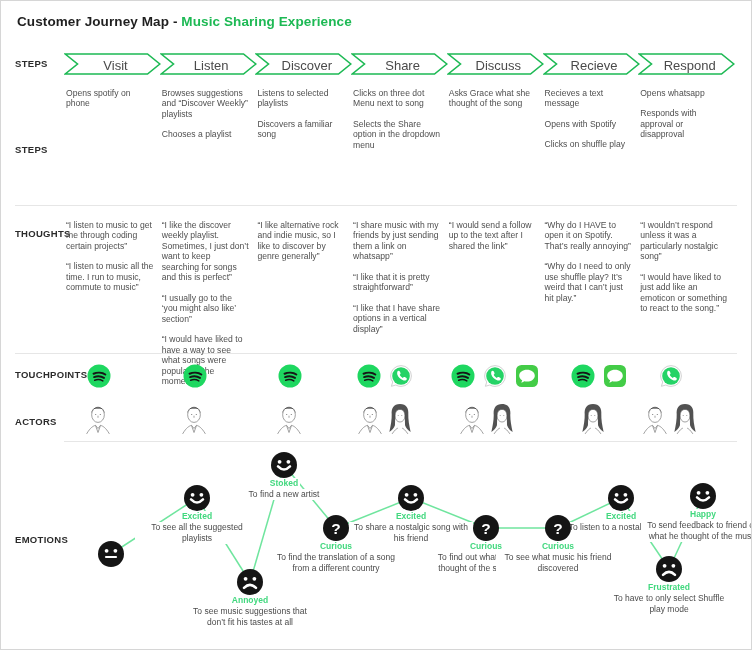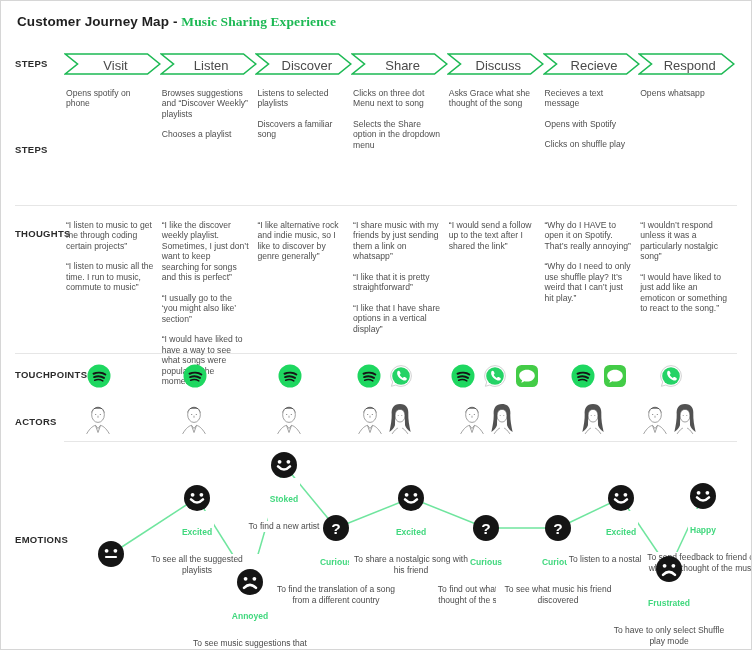--- a/index.html
+++ b/index.html
@@ -1,36 +1,36 @@
 <!DOCTYPE html>
 <html><head>
 <meta charset="utf-8">
 <style>
   html,body{margin:0;padding:0;background:#fff;}
   .page{position:relative;width:752px;height:650px;box-sizing:border-box;background:#fff;
         border:1px solid #d6d6d6;font-family:"Liberation Sans",sans-serif;overflow:hidden;}
   .title{position:absolute;left:16px;top:13px;font-size:13.5px;font-weight:700;color:#1f1f1f;letter-spacing:.1px;}
-  .title .accent{color:var(--accent-green,#1DB954);font-family:Liberation Serif, serif;}
+  .title .accent{color:var(--accent-green,#1DB954);}
   .row-label{position:absolute;left:14px;font-size:9.5px;font-weight:700;color:#2b2b2b;letter-spacing:.3px;white-space:nowrap;}
   .divider{position:absolute;height:1px;background:var(--divider,#e6e6e6);}
   .stage-arrow{position:absolute;top:52px;width:97px;height:22px;}
   .stage-arrow svg{position:absolute;left:0;top:0;}
   .stage-arrow polygon{fill:#fff;stroke:var(--accent-green,#1DB954);stroke-width:1.6;stroke-linejoin:miter;}
   .stage-label{position:absolute;left:10px;right:4px;text-align:center;top:5px;font-size:13px;color:#4a4a4a;}
   .cell{position:absolute;width:88px;font-size:8.6px;line-height:1.22;color:#4f4f4f;}
   .cell p{margin:0 0 10px 0;}
   .steps{top:87px;}
   .thoughts{top:219px;}
   .tp-row{position:absolute;top:362px;display:flex;gap:6px;align-items:center;}
   .actor-row{position:absolute;top:399px;display:flex;gap:2px;align-items:flex-end;}
   #emo{position:absolute;left:0;top:0;width:752px;height:650px;pointer-events:none;}
   #line-layer{position:absolute;left:0;top:0;z-index:1;}
   #line-layer path{stroke:var(--line-green,#6fe59e);stroke-width:1.5;fill:none;}
   .em-label{position:absolute;width:124px;text-align:center;z-index:2;font-size:8.5px;line-height:1.3;}
-  .em-name{display:inline-block;background:#fff;color:var(--emotion-green,#41d87e);font-weight:700;padding:16px 2px;}
+  .em-name{display:inline-block;background:#fff;color:var(--emotion-green,#41d87e);font-weight:700;padding:0 2px;}
   .em-desc{display:inline-block;background:#fff;color:#4b4b4b;padding:0 2px;}
   .em-face{position:absolute;z-index:3;}
   .sp-bg{fill:var(--spotify-green,#1ED760);}
   .sp-line{stroke:#161616;fill:none;stroke-linecap:round;}
   .wa-bg{fill:var(--whatsapp-green,#25D366);}
   .msg-bg{fill:var(--imessage-green,#43CC47);}
   .face-bg{fill:#151515;}
   .face-feat{stroke:#fff;fill:none;stroke-linecap:round;}
   .sketch{stroke:#8f8f8f;fill:none;stroke-width:.9;}
 </style>
@@ -280,20 +280,21 @@
         </svg>
       </div>
       <div class="stage-arrow" style="left:637.2px">
     <svg width="97" height="22" viewBox="0 0 97 22">
       <polygon points="1.2,1 83.5,1 95.8,11 83.5,21 1.2,21 13.5,11"></polygon>
         </svg>
     <span class="stage-label">Respond</span>
       </div>
       <div class="cell steps" style="left:639.2px">
         <p>Opens whatsapp</p>
+        <p>Responds with approval or disapproval</p>
       </div>
       <div class="cell thoughts" style="left:639.2px">
         <p>“I wouldn’t respond unless it was a particularly nostalgic song”</p>
         <p>“I would have liked to just add like an emoticon or something to react to the song.”</p>
       </div>
       <div class="tp-row" style="left:657.2px">
         <svg width="26" height="26" viewBox="0 0 26 26">
     <path d="M13 2.6 a10.4 10.4 0 0 1 0 20.8 c-1.9 0-3.7-.5-5.2-1.4 L3.4 23.3 l1.3-4.3 A10.3 10.3 0 0 1 2.6 13 A10.4 10.4 0 0 1 13 2.6 Z" fill="#fff" stroke="#c6c6c6" stroke-width="0.8"></path>
     <circle class="wa-bg" cx="13" cy="13" r="8.8"></circle>
     <path fill="#fff" d="M9.4 8.6 c.4-1 1.9-1.1 2.4-.1 l.7 1.4 c.2.5.1 1-.3 1.4 l-.5.5 c.6 1.4 1.7 2.5 3.1 3.1 l.5-.5 c.4-.4.9-.5 1.4-.3 l1.4.7 c1 .5.9 2-.1 2.4 -.9.4-2 .5-2.9.1 -2.7-1-4.8-3.1-5.8-5.8 -.3-.9-.2-2 .1-2.9 z"></path>

